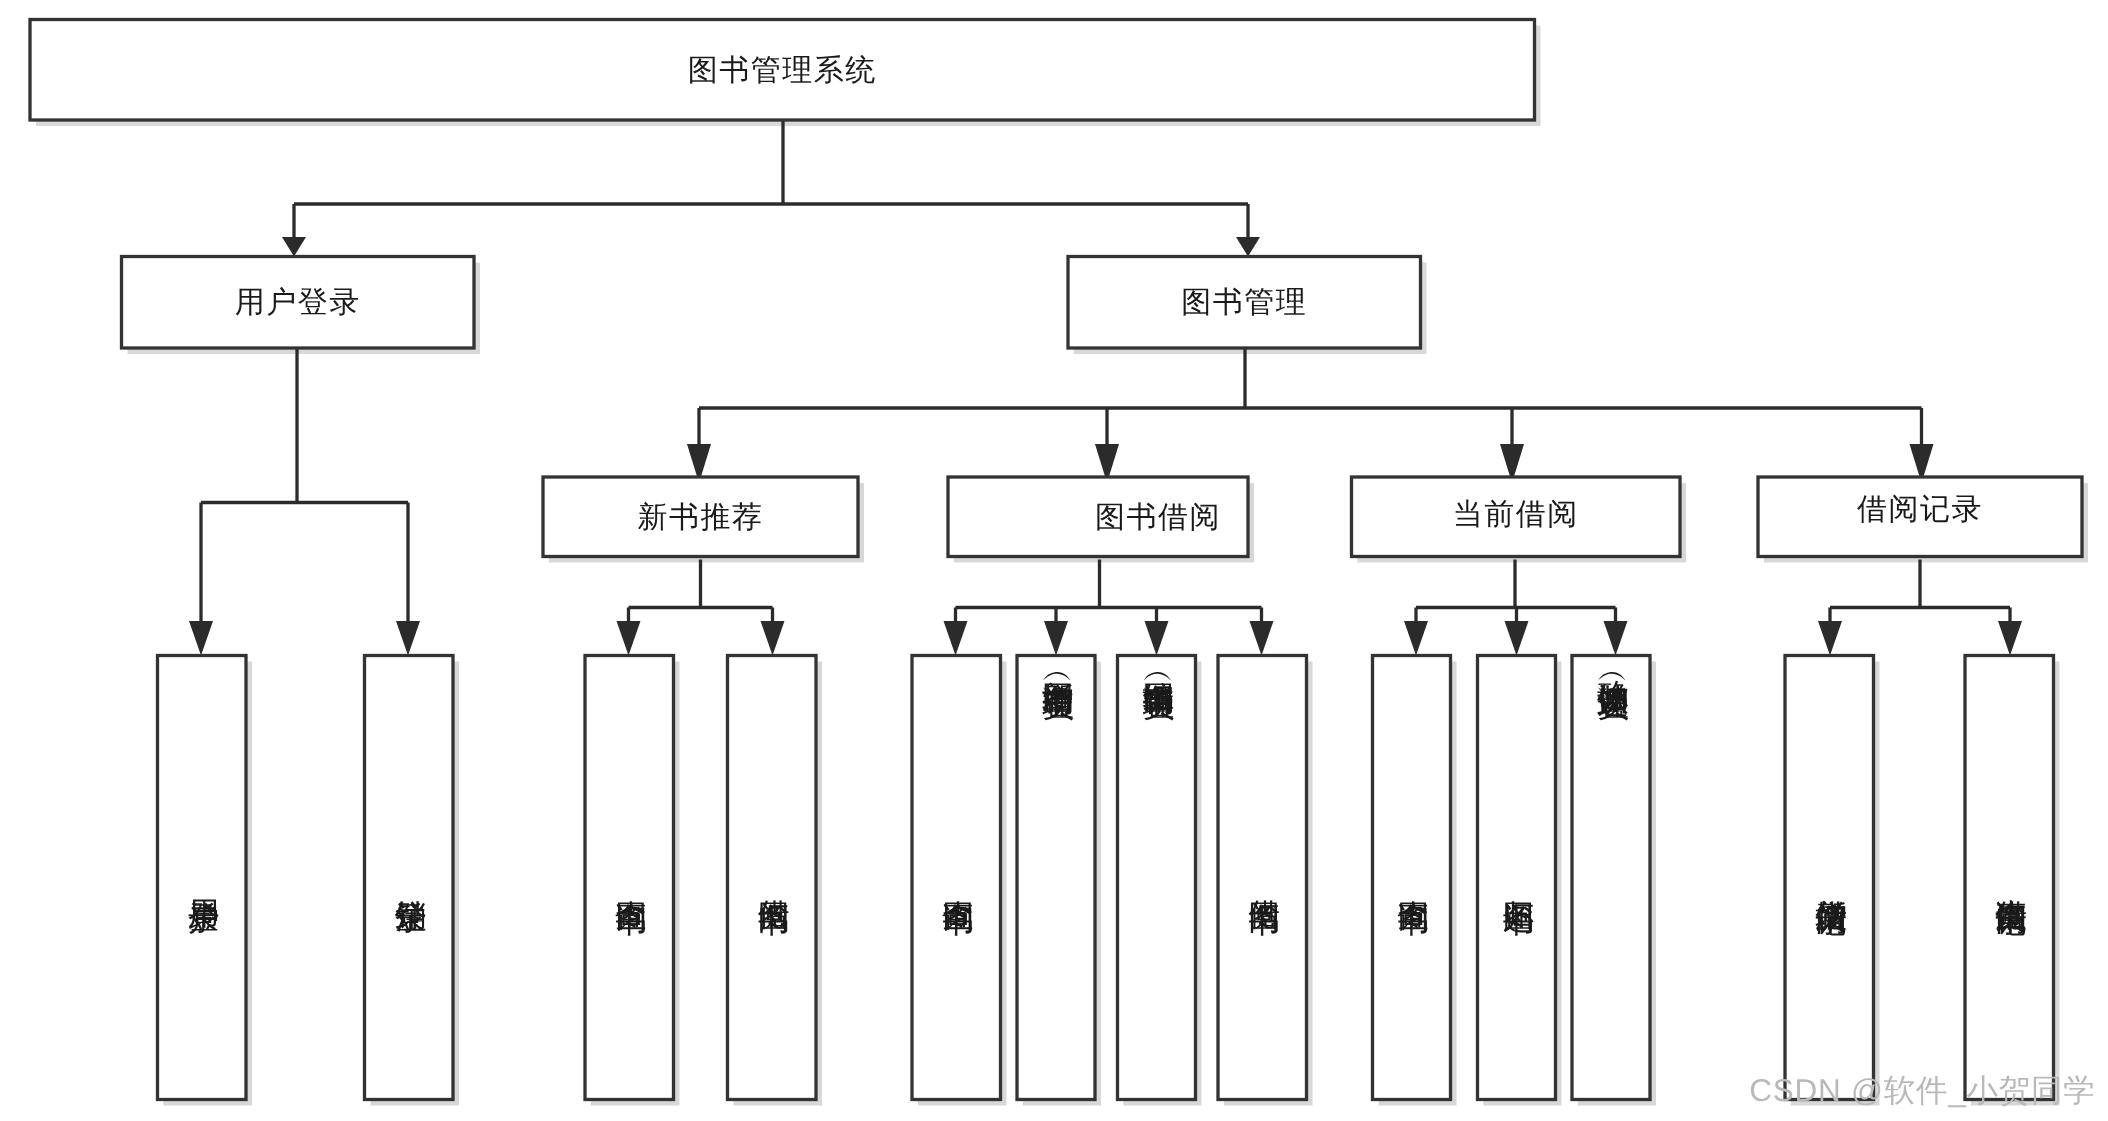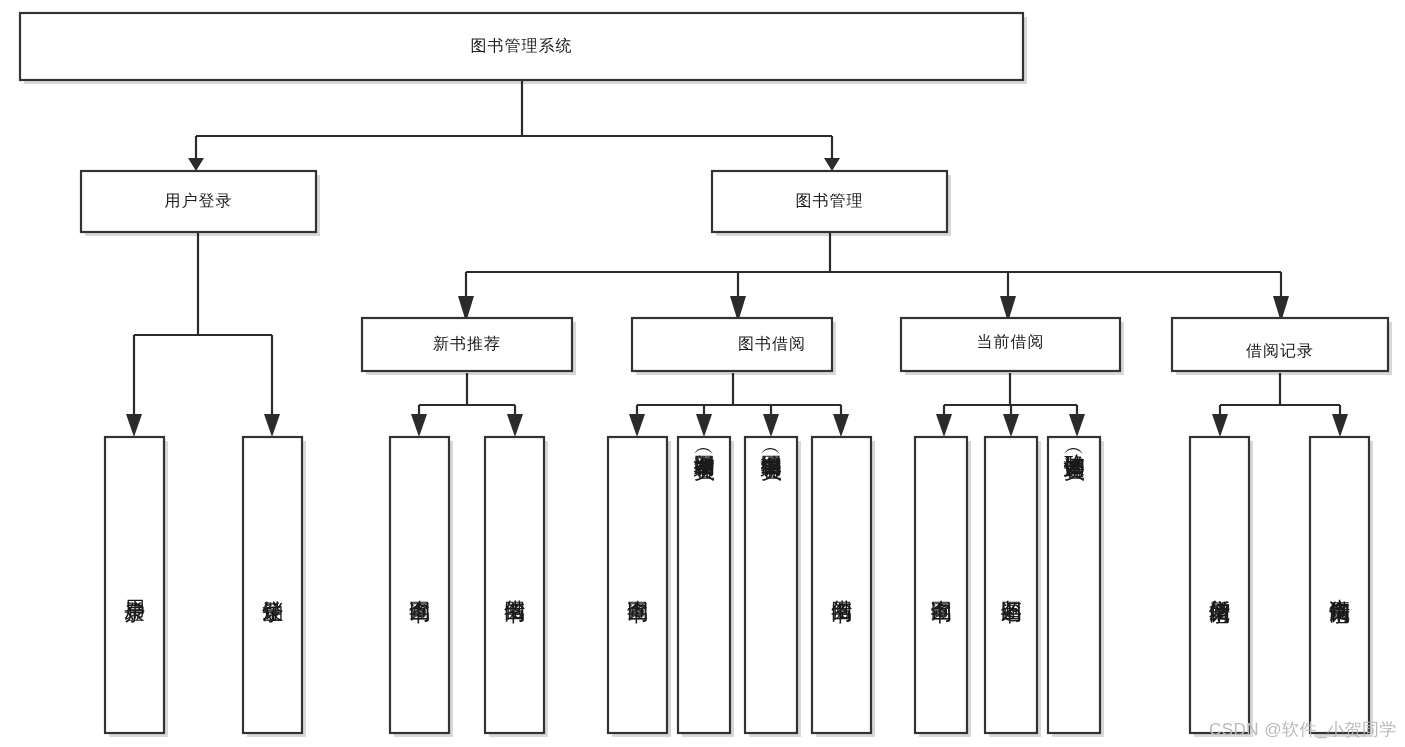--- a/index.html
+++ b/index.html
@@ -66,31 +66,31 @@
   }
   .hlabel-wrap {
     position: absolute;
     display: flex;
     align-items: center;
     justify-content: center;
     pointer-events: none;
   }
   .hlabel-text {
     font-family: "Liberation Sans", sans-serif;
-    font-size: 16px;
+    font-size: 20px;
     color: #1a1a1a;
     letter-spacing: 1px;
     white-space: nowrap;
   }
   #watermark {
     position: absolute;
     right: 8px;
     bottom: 6px;
     font-family: "Liberation Sans", sans-serif;
-    font-size: 17px;
+    font-size: 21px;
     color: #b9b9b9;
     letter-spacing: 0.5px;
     white-space: nowrap;
   }
 </style>
 </head>
 <body>
 
 <div id="diagram-root">
 
@@ -230,21 +230,21 @@
 
   <div class="hlabel-wrap" style="left:362px; top:318px; width:210px; height:53px;">
     <span class="hlabel-text">新书推荐</span>
   </div>
   <div class="hlabel-wrap" style="left:632px; top:318px; width:200px; height:53px;margin-left:40px;">
     <span class="hlabel-text">图书借阅</span>
   </div>
   <div class="hlabel-wrap" style="left:901px; top:316px; width:219px; height:53px;">
     <span class="hlabel-text">当前借阅</span>
   </div>
-  <div class="hlabel-wrap" style="left:1172px; top:318px; width:216px; height:67px;">
+  <div class="hlabel-wrap" style="left:1172px; top:306px; width:216px; height:67px;">
     <span class="hlabel-text">借阅记录</span>
   </div>
 
   <div class="vlabel-wrap" style="left:105px; top:437px; width:59px; height:296px;">
     <span class="vlabel-text">用户登录</span>
   </div>
   <div class="vlabel-wrap" style="left:243px; top:437px; width:59px; height:296px;">
     <span class="vlabel-text">注销登录</span>
   </div>
   <div class="vlabel-wrap" style="left:390px; top:437px; width:59px; height:296px;">

